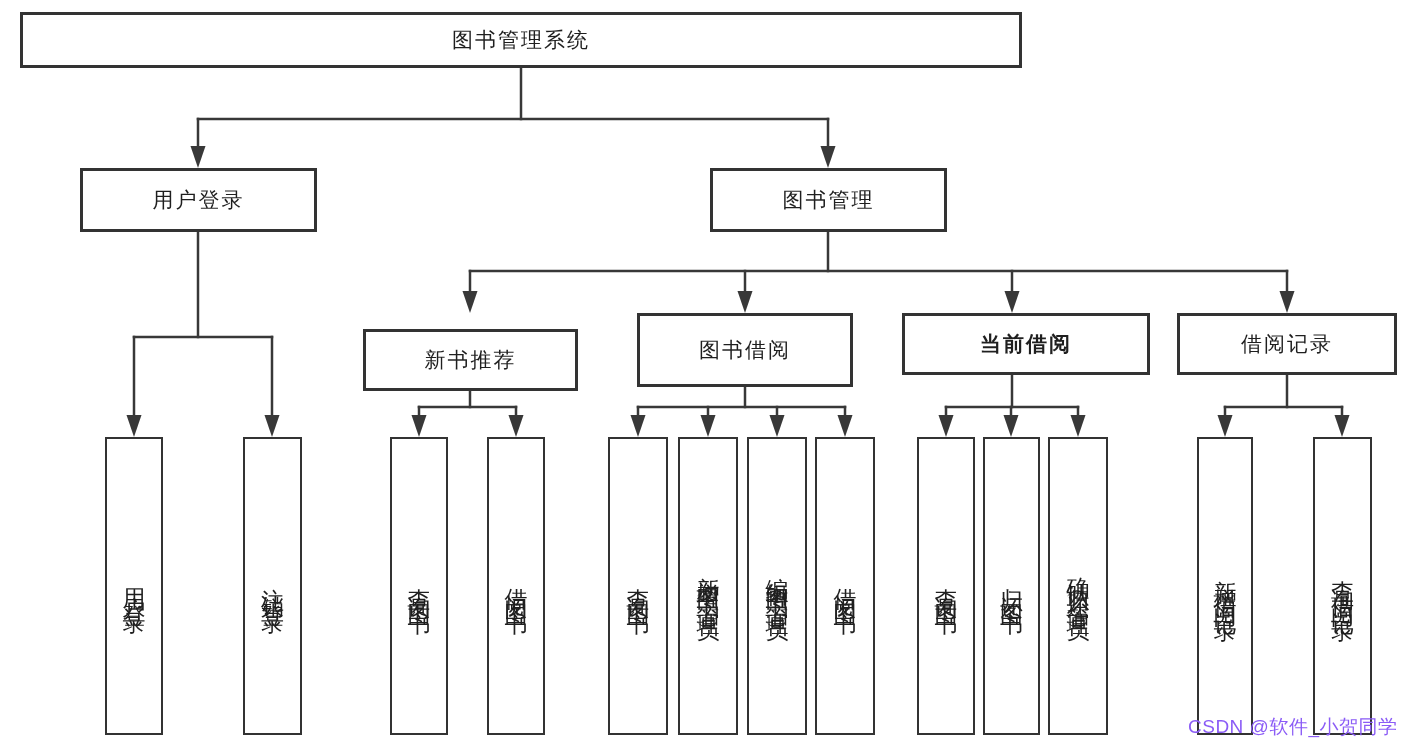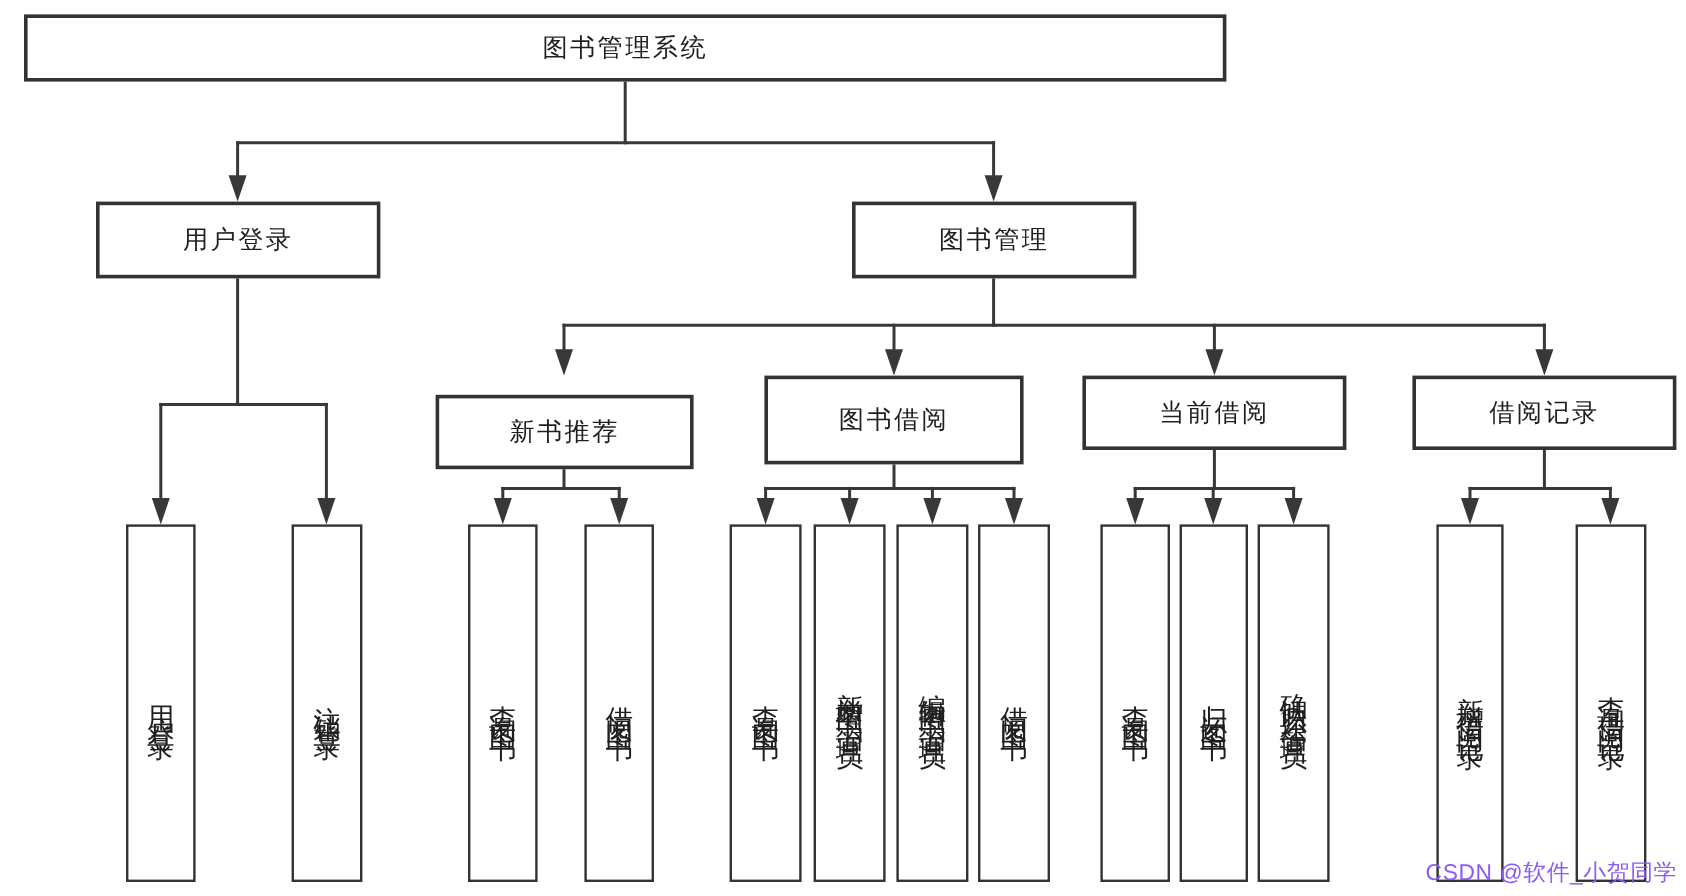--- a/index.html
+++ b/index.html
@@ -97,21 +97,21 @@
     </g>
   </svg>
 
   <div class="hnode" style="left:20px;top:12px;width:1002px;height:56px;">图书管理系统</div>
 
   <div class="hnode" style="left:80px;top:168px;width:237px;height:64px;">用户登录</div>
   <div class="hnode" style="left:710px;top:168px;width:237px;height:64px;">图书管理</div>
 
   <div class="hnode" style="left:363px;top:329px;width:215px;height:62px;">新书推荐</div>
   <div class="hnode" style="left:637px;top:313px;width:216px;height:74px;">图书借阅</div>
-  <div class="hnode" style="left:902px;top:313px;width:220px;height:62px;">当前借阅</div>
+  <div class="hnode" style="left:902px;top:313px;width:248px;height:62px;font-weight:bold;">当前借阅</div>
   <div class="hnode" style="left:1177px;top:313px;width:220px;height:62px;">借阅记录</div>
 
   <div class="vnode" style="left:105px;top:437px;width:58px;height:298px;">
     <span class="vtext">用户登录</span>
   </div>
   <div class="vnode" style="left:243px;top:437px;width:59px;height:298px;">
     <span class="vtext">注销登录</span>
   </div>
 
   <div class="vnode" style="left:390px;top:437px;width:58px;height:298px;">

